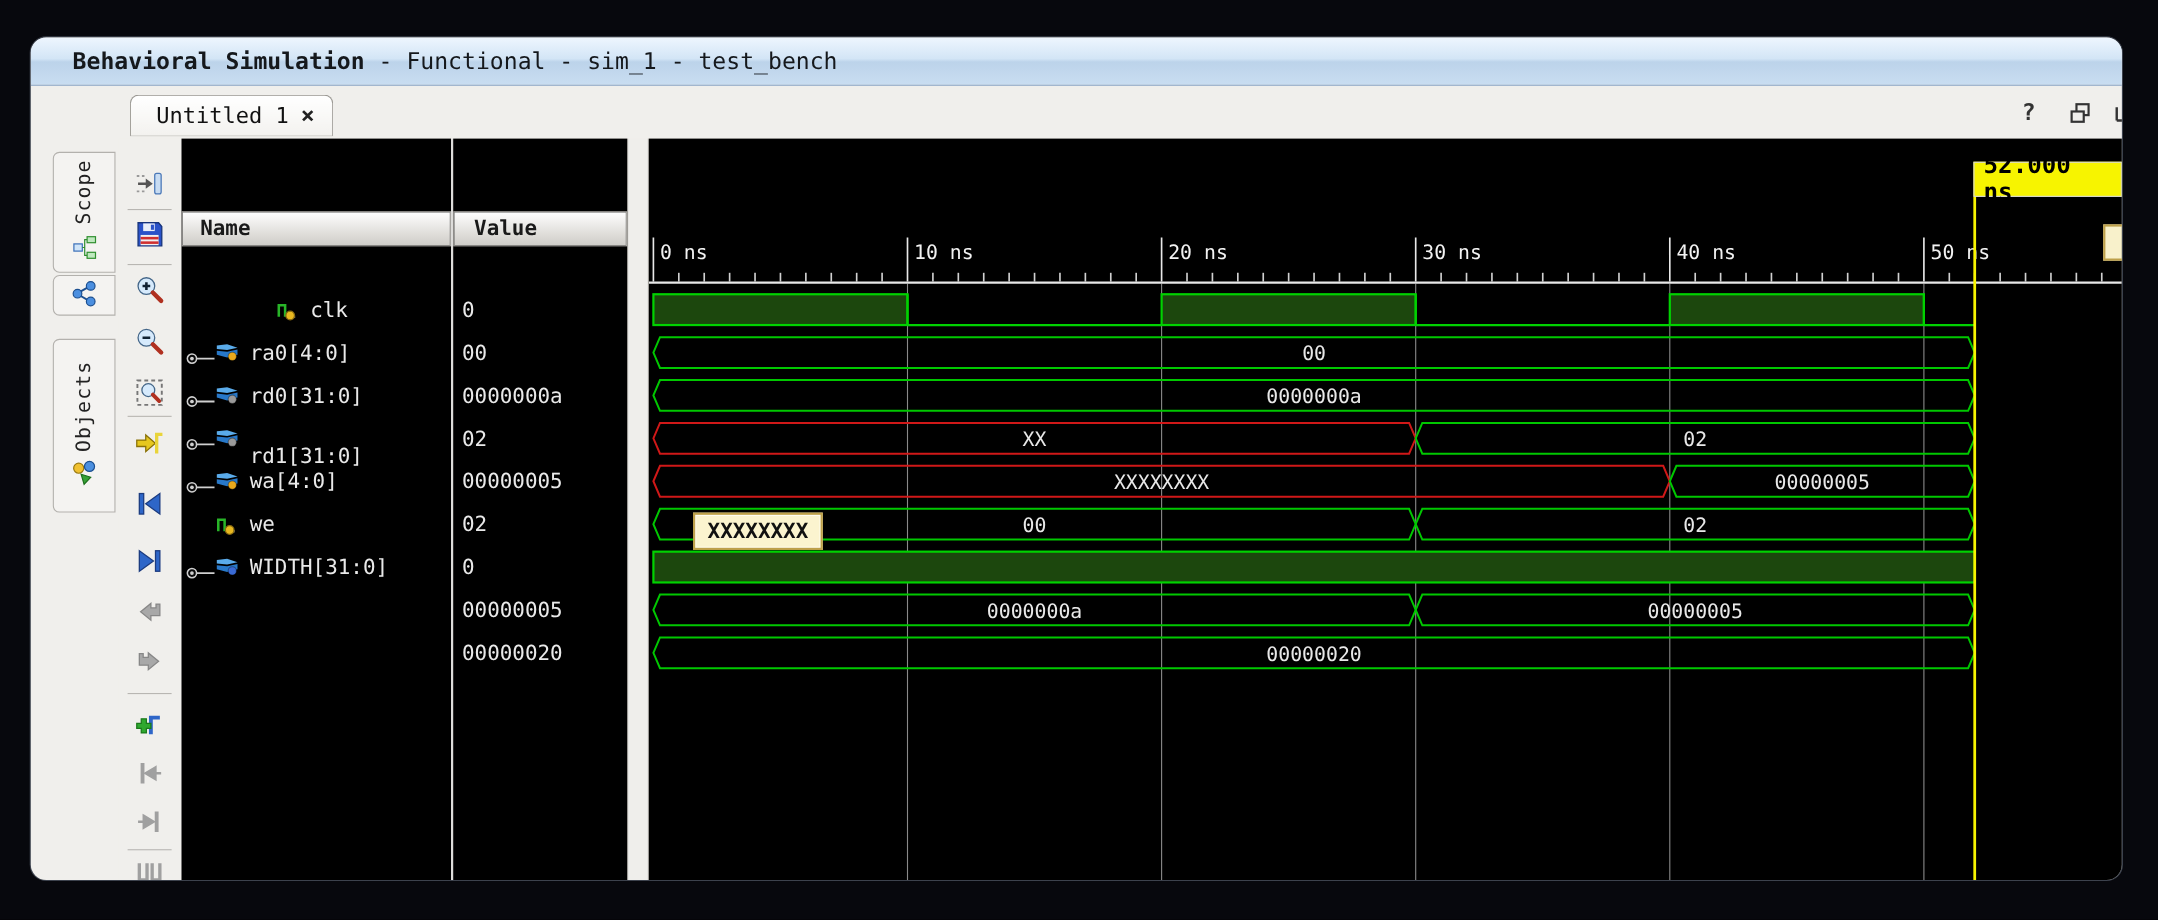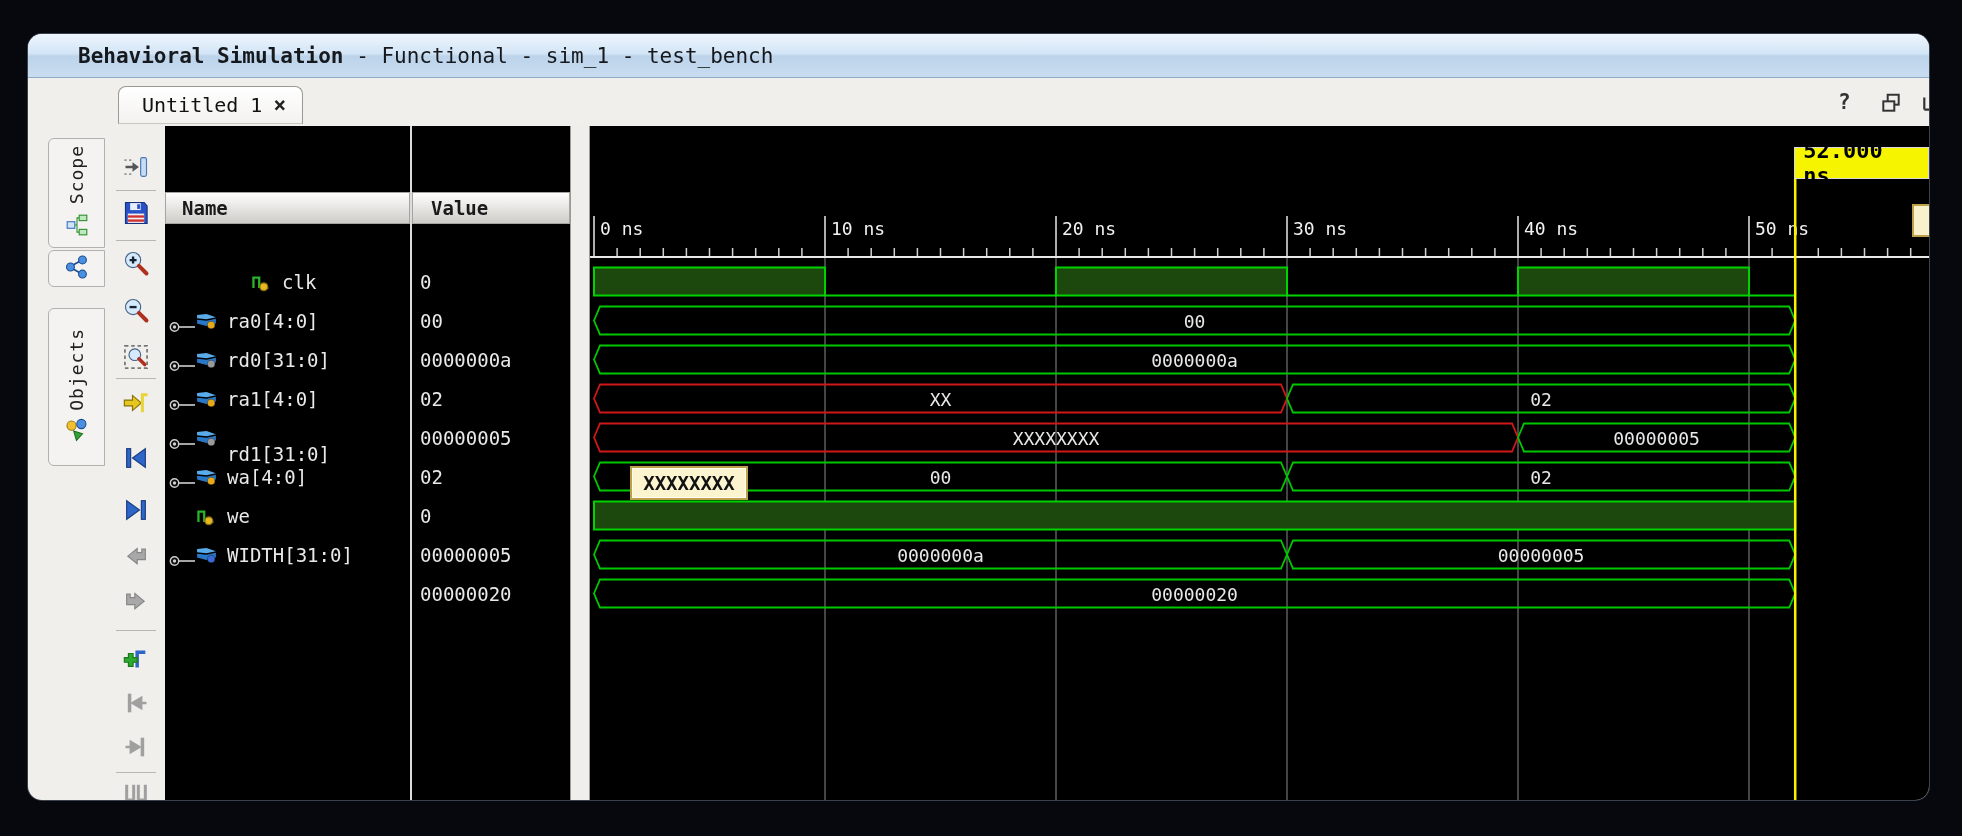--- a/index.html
+++ b/index.html
@@ -4,21 +4,21 @@
 <style>
   * { margin:0; padding:0; box-sizing:border-box; }
   html,body { width:1962px; height:836px; background:#07080d; font-family:"DejaVu Sans Mono", monospace; overflow:hidden; }
 
   .window { position:absolute; left:28px; top:34px; width:1901px; height:766px;
             background:#f0efec; border-radius:14px; overflow:hidden; box-shadow:0 0 0 1px #3c424d; }
 
   
   .titlebar { position:absolute; left:0; top:0; width:100%; height:44px;
               background:linear-gradient(#eef6fe 0%, #d3e5f6 45%, #bcd3ea 52%, #c9ddf1 100%);
-              border-bottom:1px solid #8fa9c6; display:flex; align-items:center;padding-left:12px; }
+              border-bottom:1px solid #8fa9c6; display:flex; align-items:center; }
   .titlebar .ttl { margin-left:38px; font-size:21px; color:#15181c; white-space:pre; }
   .titlebar .ttl b { font-weight:700; }
 
   
   .side-tab { position:absolute; left:20px; width:57px; background:#f4f3f1;
               border:1px solid #b3b1ad; border-radius:6px 0 0 6px;
               display:flex; flex-direction:column; align-items:center; justify-content:center; gap:8px; }
   .side-tab .vlabel { writing-mode:vertical-rl; transform:rotate(180deg); font-size:18px; color:#222; letter-spacing:1px; }
   .side-tab svg { width:24px; height:24px; }
 
@@ -247,33 +247,20 @@
               <circle cx="5.5" cy="6" r="4.2" fill="#0a0a0a" stroke="#cfcfcf" stroke-width="1.4"></circle>
               <circle cx="5.5" cy="6" r="1.7" fill="#cfcfcf"></circle>
               <path d="M10 6h16" stroke="#cfcfcf" stroke-width="1.6"></path>
             </svg></span>
           <span class="sicon" style="left: 30px;"><svg viewBox="0 0 22 16">
               <path d="M2 2l9-1 9 3-9 2-9-1z" fill="#5aabea"></path>
               <path d="M2 6.5l9 1 9-2V10l-9 2.5L2 10z" fill="#2878c8"></path>
               <circle cx="15.5" cy="11.5" r="3.6" fill="#9a9a9a" stroke="#00000055"></circle>
             </svg></span>
           <span class="stext" style="left: 62px;">rd0[31:0]</span>
-        </div>
-        <div class="srow">
-          <span class="twisty"><svg viewBox="0 0 27 12">
-              <circle cx="5.5" cy="6" r="4.2" fill="#0a0a0a" stroke="#cfcfcf" stroke-width="1.4"></circle>
-              <circle cx="5.5" cy="6" r="1.7" fill="#cfcfcf"></circle>
-              <path d="M10 6h16" stroke="#cfcfcf" stroke-width="1.6"></path>
-            </svg></span>
-          <span class="sicon" style="left: 30px;"><svg viewBox="0 0 22 16">
-              <path d="M2 2l9-1 9 3-9 2-9-1z" fill="#5aabea"></path>
-              <path d="M2 6.5l9 1 9-2V10l-9 2.5L2 10z" fill="#2878c8"></path>
-              <circle cx="15.5" cy="11.5" r="3.6" fill="#e8a81c" stroke="#00000055"></circle>
-            </svg></span>
-          <span class="stext" style="left: 62px;">ra1[4:0]</span>
         </div>
         <div class="srow">
           <span class="twisty"><svg viewBox="0 0 27 12">
               <circle cx="5.5" cy="6" r="4.2" fill="#0a0a0a" stroke="#cfcfcf" stroke-width="1.4"></circle>
               <circle cx="5.5" cy="6" r="1.7" fill="#cfcfcf"></circle>
               <path d="M10 6h16" stroke="#cfcfcf" stroke-width="1.6"></path>
             </svg></span>
           <span class="sicon" style="left: 30px;"><svg viewBox="0 0 22 16">
               <path d="M2 2l9-1 9 3-9 2-9-1z" fill="#5aabea"></path>
               <path d="M2 6.5l9 1 9-2V10l-9 2.5L2 10z" fill="#2878c8"></path>

